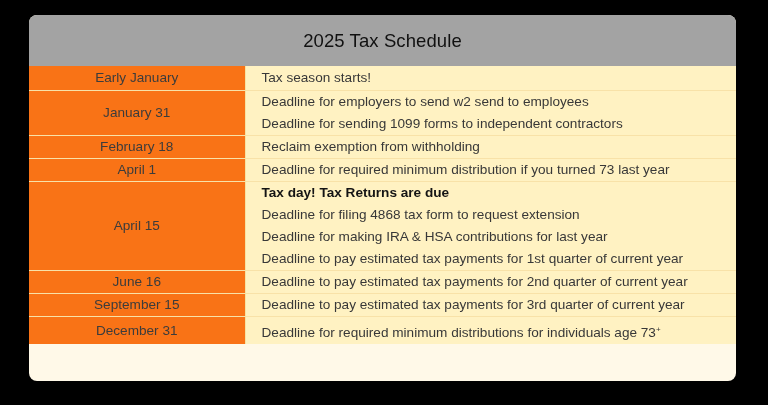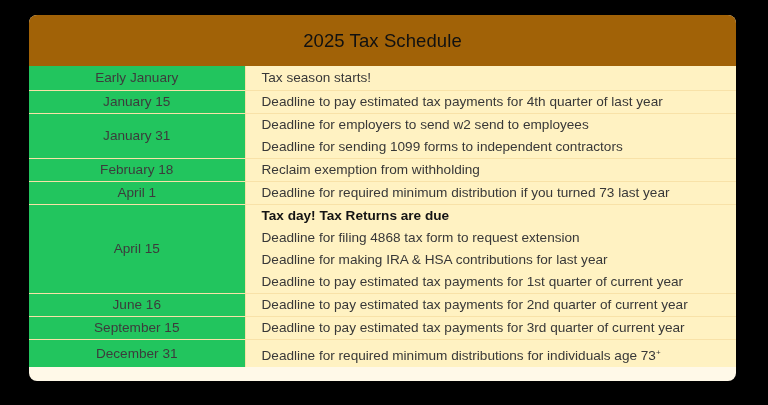--- a/index.html
+++ b/index.html
@@ -17,21 +17,21 @@
       width: 707px;
       height: 366px;
       border-radius: 8px;
       overflow: hidden;
       background: #fff9e8;
       font-family: "Liberation Sans", sans-serif;
       color: #3a3a3a;
     }
     .header {
       height: 51px;
-      background: #a16207;
+      background: #a3a3a3;
       display: flex;
       align-items: center;
       justify-content: center;
     }
     .header h1 {
       margin: 0;
       font-size: 18.5px;
       font-weight: 500;
       color: #111111;
       letter-spacing: 0.1px;
@@ -45,21 +45,21 @@
     col.c-desc { width: 491px; }
     td {
       padding: 0;
       border-top: 1px solid #f8e2a8;
       vertical-align: middle;
       font-size: 13.6px;
     }
     tr:first-child td { border-top: none; }
     td.date {
       text-align: center;
-      background: #22c55e;
+      background: #f97316;
       color: #3c3c3c;
     }
     td.desc {
       background: #fff2c2;
       border-left: 1px solid #f6e3a4;
       padding-left: 16px;
       color: #383838;
     }
     .line {
       height: 22px;
@@ -82,26 +82,20 @@
   <table>
     <colgroup>
         <col class="c-date">
         <col class="c-desc">
       </colgroup>
     <tbody id="schedule-body">
         <tr style="height: 24px;">
           <td class="date">Early January</td>
           <td class="desc">
             <div class="line"><span>Tax season starts!</span></div>
-          </td>
-        </tr>
-        <tr style="height: 21px;">
-          <td class="date">January 15</td>
-          <td class="desc">
-            <div class="line"><span>Deadline to pay estimated tax payments for 4th quarter of last year</span></div>
           </td>
         </tr>
         <tr style="height: 45px;">
           <td class="date">January 31</td>
           <td class="desc">
             <div class="line"><span>Deadline for employers to send w2 send to employees</span></div>
             <div class="line"><span>Deadline for sending 1099 forms to independent contractors</span></div>
           </td>
         </tr>
         <tr style="height: 22px;">

